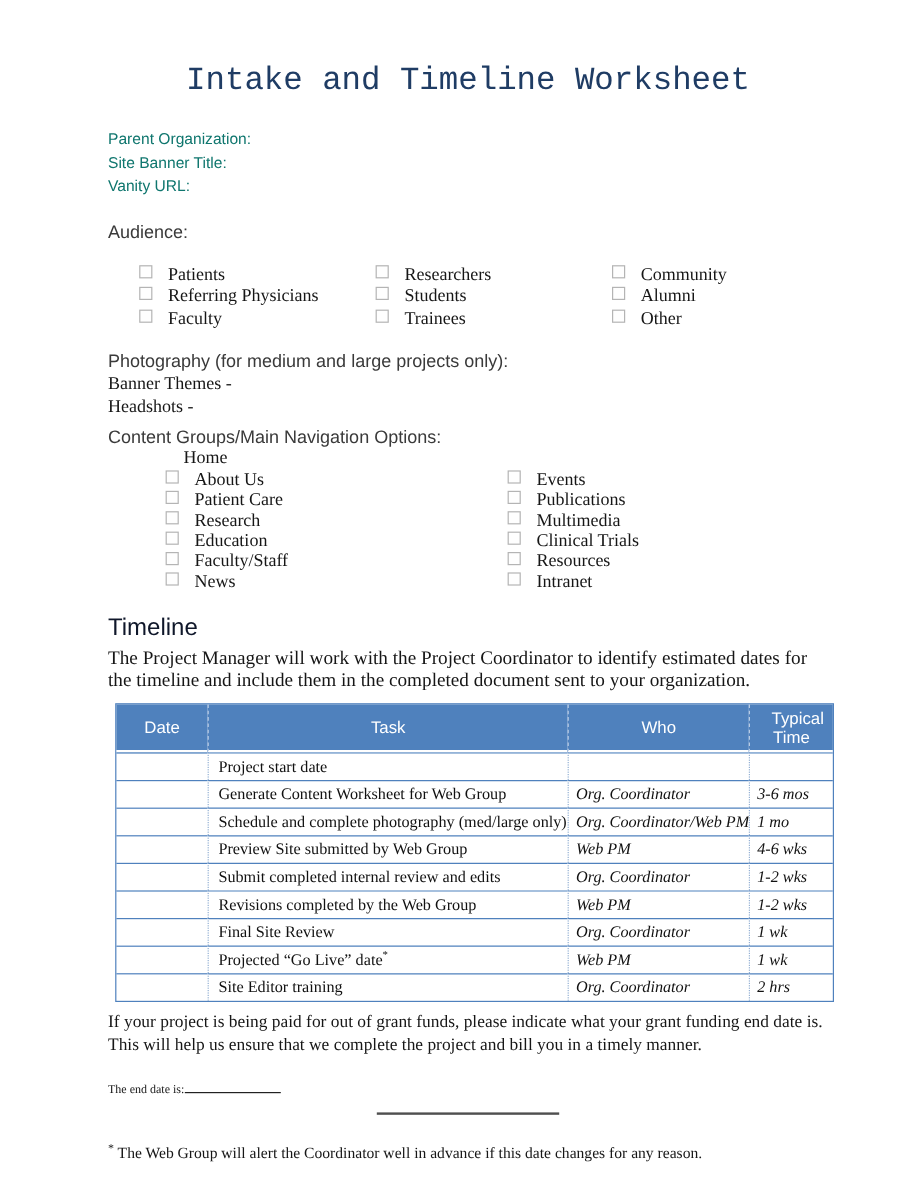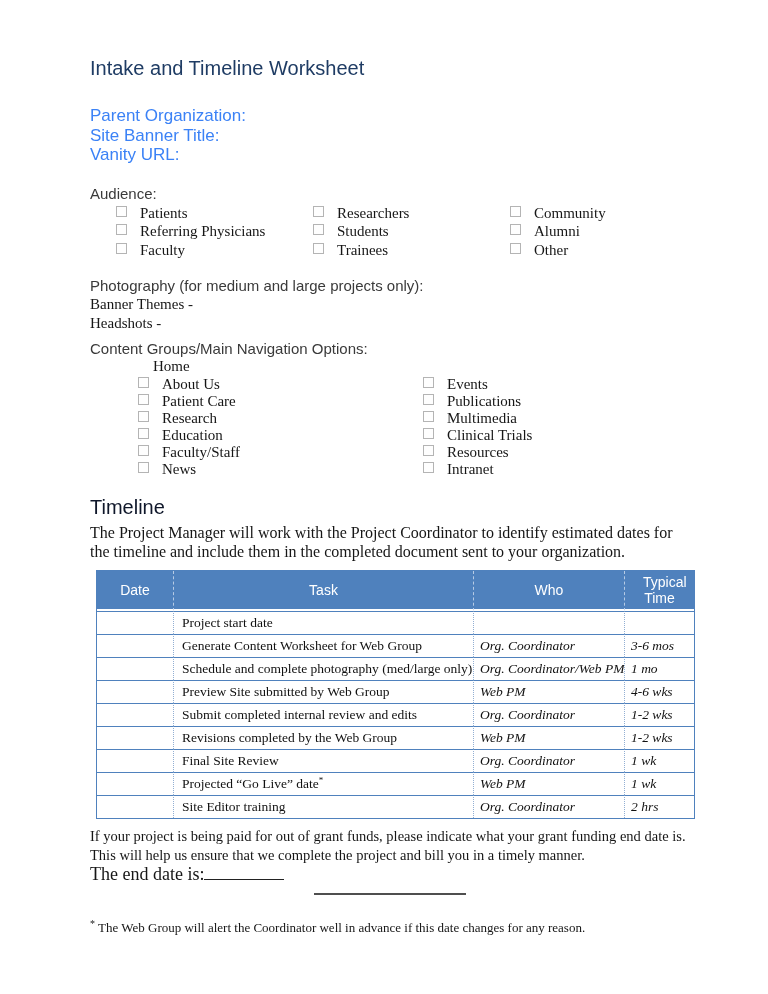--- a/index.html
+++ b/index.html
@@ -4,40 +4,40 @@
 <style>
   html,body { margin:0; padding:0; background:#ffffff; }
   body {
     width:768px; height:994px; overflow:hidden; position:relative;
     font-family:"Liberation Serif", serif; color:#161616;
   }
   .page { box-sizing:border-box; width:768px; height:994px; padding:50px 78px 0 90px; }
 
   
   .doc-title {
-    margin:0; text-align:left;
-    font-family:Liberation Sans, sans-serif; font-weight:400;
-    font-size:20px; line-height:36px; color:#1F3C64;
+    margin:0; text-align:center;
+    font-family:Liberation Mono, monospace; font-weight:400;
+    font-size:27px; line-height:36px; color:#1F3C64;
   }
 
   
   .sans  { font-family:"Liberation Sans", sans-serif; color:#3a3a3a; }
-  .fields { margin-top:20px; font-family:"Liberation Sans", sans-serif; color:#3b82f6; font-size:17px; line-height:19.5px; }
+  .fields { margin-top:20px; font-family:"Liberation Sans", sans-serif; color:#0f766e; font-size:13px; line-height:19.5px; }
   .sec-label { margin-top:17px; font-size:15px; line-height:19px; }
 
   
   .cb {
     display:inline-block; width:9px; height:9px; box-sizing:content-box;
     border:1px solid #b4b4b4; background:#fefefe; margin-right:13px;
     vertical-align:1px;
   }
 
   
   .aud-label { margin-top:19px; }
-  .aud-rows { margin-top:1px; margin-left:26px; font-size:15px; line-height:18.6px; }
+  .aud-rows { margin-top:17px; margin-left:26px; font-size:15px; line-height:18.6px; }
   .aud-row  { display:flex; }
   .aud-col  { width:197px; flex:0 0 197px; }
 
   .photo-lines { font-size:15px; line-height:18.5px; }
 
   .cg-label { margin-top:7px; }
   .cg-home  { margin-left:63px; font-size:15px; line-height:17.5px; }
   .cg-rows  { margin-left:48px; font-size:15px; line-height:17px; }
   .cg-row   { display:flex; }
   .cg-col   { width:285px; flex:0 0 285px; }
@@ -66,21 +66,21 @@
     font-size:13.5px; line-height:13px; height:13px;
     padding:4px 6px 5px; white-space:nowrap; overflow:hidden;
     color:#111;
   }
   table.tl td + td { border-left:1px dotted #92afd3; }
   table.tl td.c-task { padding-left:8px; }
   table.tl td.c-who, table.tl td.c-time { font-style:italic; }
   sup.fn-mark { font-size:9px; line-height:0; }
 
   .grant { margin:8px 0 0 0; font-size:14.5px; line-height:19px; width:604px; }
-  .enddate { margin:0 0 0 0; font-size:18px; line-height:19px; }
+  .enddate { margin:16px 0 0 0; font-size:10px; line-height:19px; }
   .blank { display:inline-block; width:80px; border-bottom:1px solid #222; height:13px; vertical-align:baseline; }
 
   .fn-rule { margin-top:9px; width:152px; border:none; border-top:2px solid #4f4f4f; }
   .footnote { margin-top:20px; font-size:13px; line-height:17px; }
   .footnote sup { font-size:10px; }
 </style>
 </head>
 <body>
 
 <div class="page">

